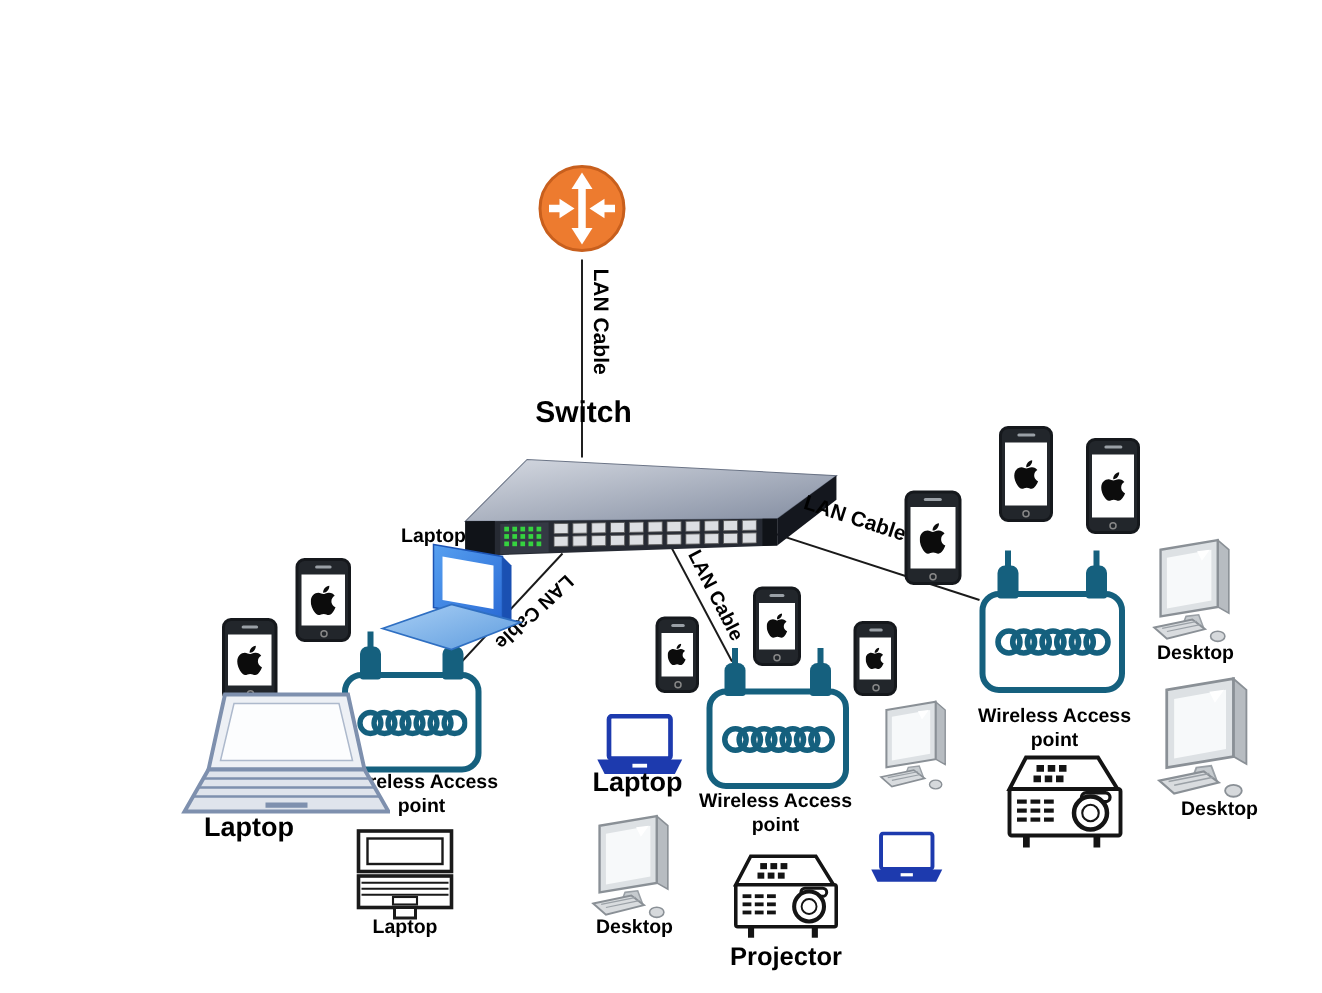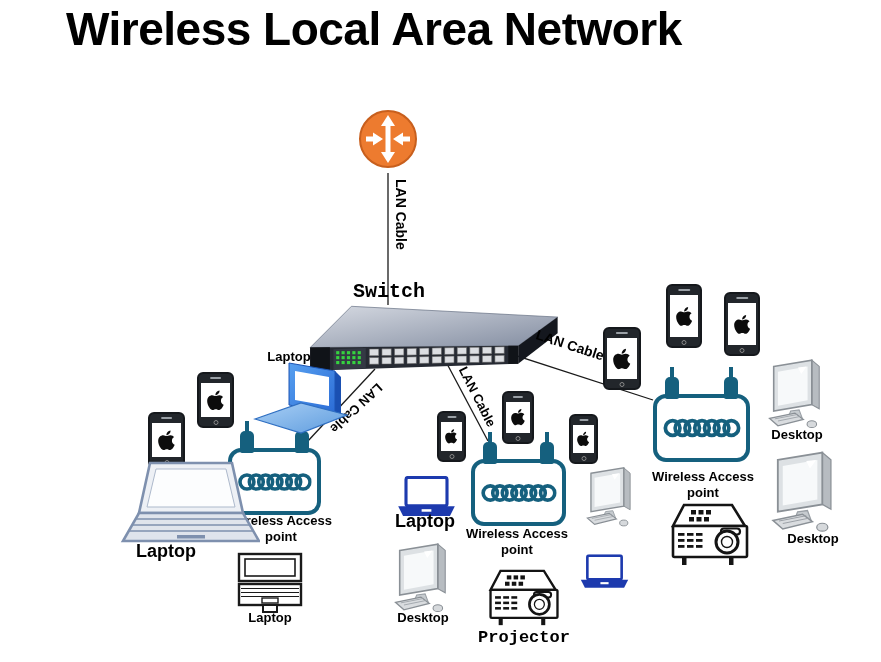--- a/index.html
+++ b/index.html
@@ -1,20 +1,20 @@
 <!DOCTYPE html>
 <html style="--c-orange: #ED7B2F; --c-orangedark: #C85F1D; --c-teal: #15607E; --c-blue: #1D3AAE; --c-green: #35D33F; --c-line: #1A1A1A;"><head>
 <meta charset="utf-8">
 <style>
   html,body{margin:0;padding:0;background:#fff;}
   .canvas{position:relative;width:881px;height:662px;background:#fff;overflow:hidden;
           font-family:"Liberation Sans",sans-serif;}
   .abs{position:absolute;}
   .lbl{position:absolute;color:#000;font-weight:bold;text-align:center;line-height:1.22;}
-  .s13{font-size:13px;} .s14{font-size:14px;} .s17{font-size:17px;font-family:Liberation Mono, monospace;}
+  .s13{font-size:13px;} .s14{font-size:14px;} .s17{font-size:17px;}
   .s18{font-size:18px;} .s19{font-size:19px;} .s20{font-size:20px;}
   .title{position:absolute;left:66px;top:2px;font-size:46px;font-weight:bold;
          letter-spacing:-0.5px;color:#000;white-space:nowrap;}
   .rot{transform-origin:center center;white-space:nowrap;}
   .vert{position:absolute;writing-mode:vertical-rl;font-weight:bold;color:#000;}
   .wires{position:absolute;left:0;top:0;}
   .wire{stroke:var(--c-line,#1a1a1a);stroke-width:1.3;}
   
   .phone{position:absolute;background:#22262b;border:2px solid #15181c;border-radius:6px;box-sizing:border-box;}
   .phone .speaker{position:absolute;top:3px;left:50%;transform:translateX(-50%);width:36%;height:2px;background:#9aa0a6;border-radius:1px;}
@@ -93,22 +93,21 @@
     </defs>
   </svg>
 
   <svg class="wires" width="881" height="662">
     <line class="wire" x1="388" y1="173" x2="388" y2="305"></line>
     <line class="wire" x1="375" y1="369" x2="307" y2="442"></line>
     <line class="wire" x1="445" y1="360" x2="488" y2="441"></line>
     <line class="wire" x1="505" y1="352" x2="653" y2="400"></line>
   </svg>
 
-  <div class="title">Wireless Local Area Network</div>
-  <div class="lbl s20" style="left:344px;top:280px;width:90px;font-family:Liberation Mono, monospace;">Switch</div>
+  <div class="lbl s20" style="left:344px;top:263px;width:90px;">Switch</div>
 
   <svg class="abs" style="left:356px;top:109px;" width="64" height="64" viewBox="0 0 64 64">
     <circle cx="32" cy="30" r="28" fill="var(--c-orange,#ED7B2F)" stroke="var(--c-orangedark,#C85F1D)" stroke-width="2"></circle>
     <rect x="29.5" y="14" width="5" height="32" fill="#fff"></rect>
     <polygon points="32,6 25,17 39,17" fill="#fff"></polygon>
     <polygon points="32,54 25,43 39,43" fill="#fff"></polygon>
     <rect x="10" y="27.5" width="9" height="5" fill="#fff"></rect>
     <polygon points="27,30 17,23.5 17,36.5" fill="#fff"></polygon>
     <rect x="45" y="27.5" width="9" height="5" fill="#fff"></rect>
     <polygon points="37,30 47,23.5 47,36.5" fill="#fff"></polygon>

